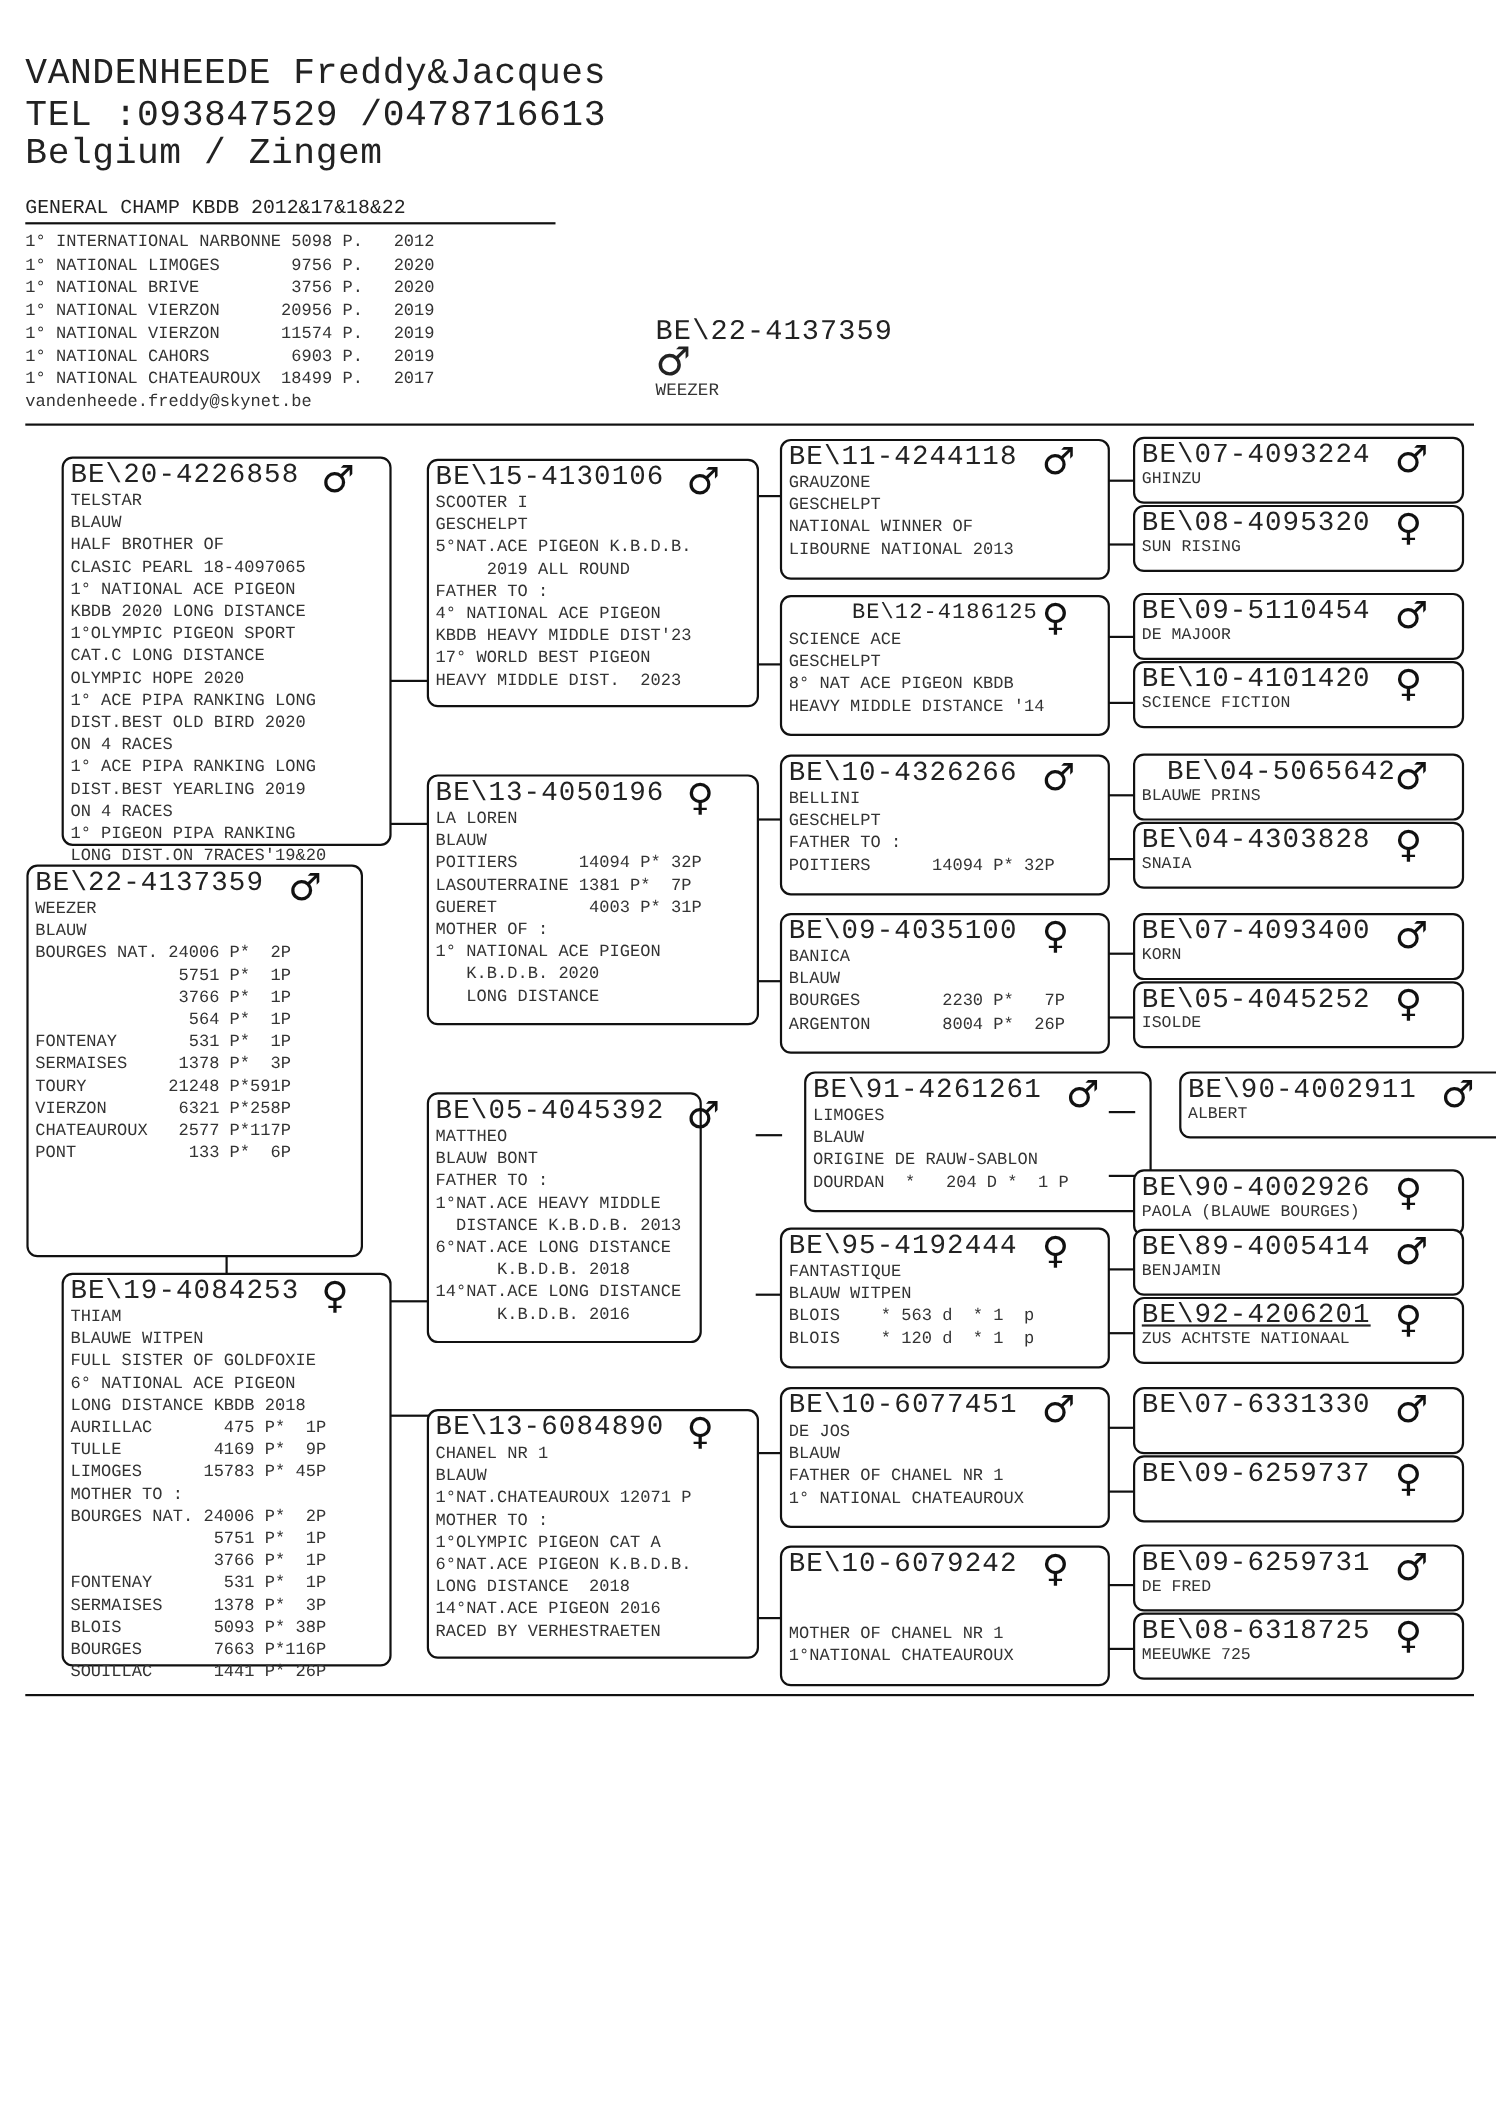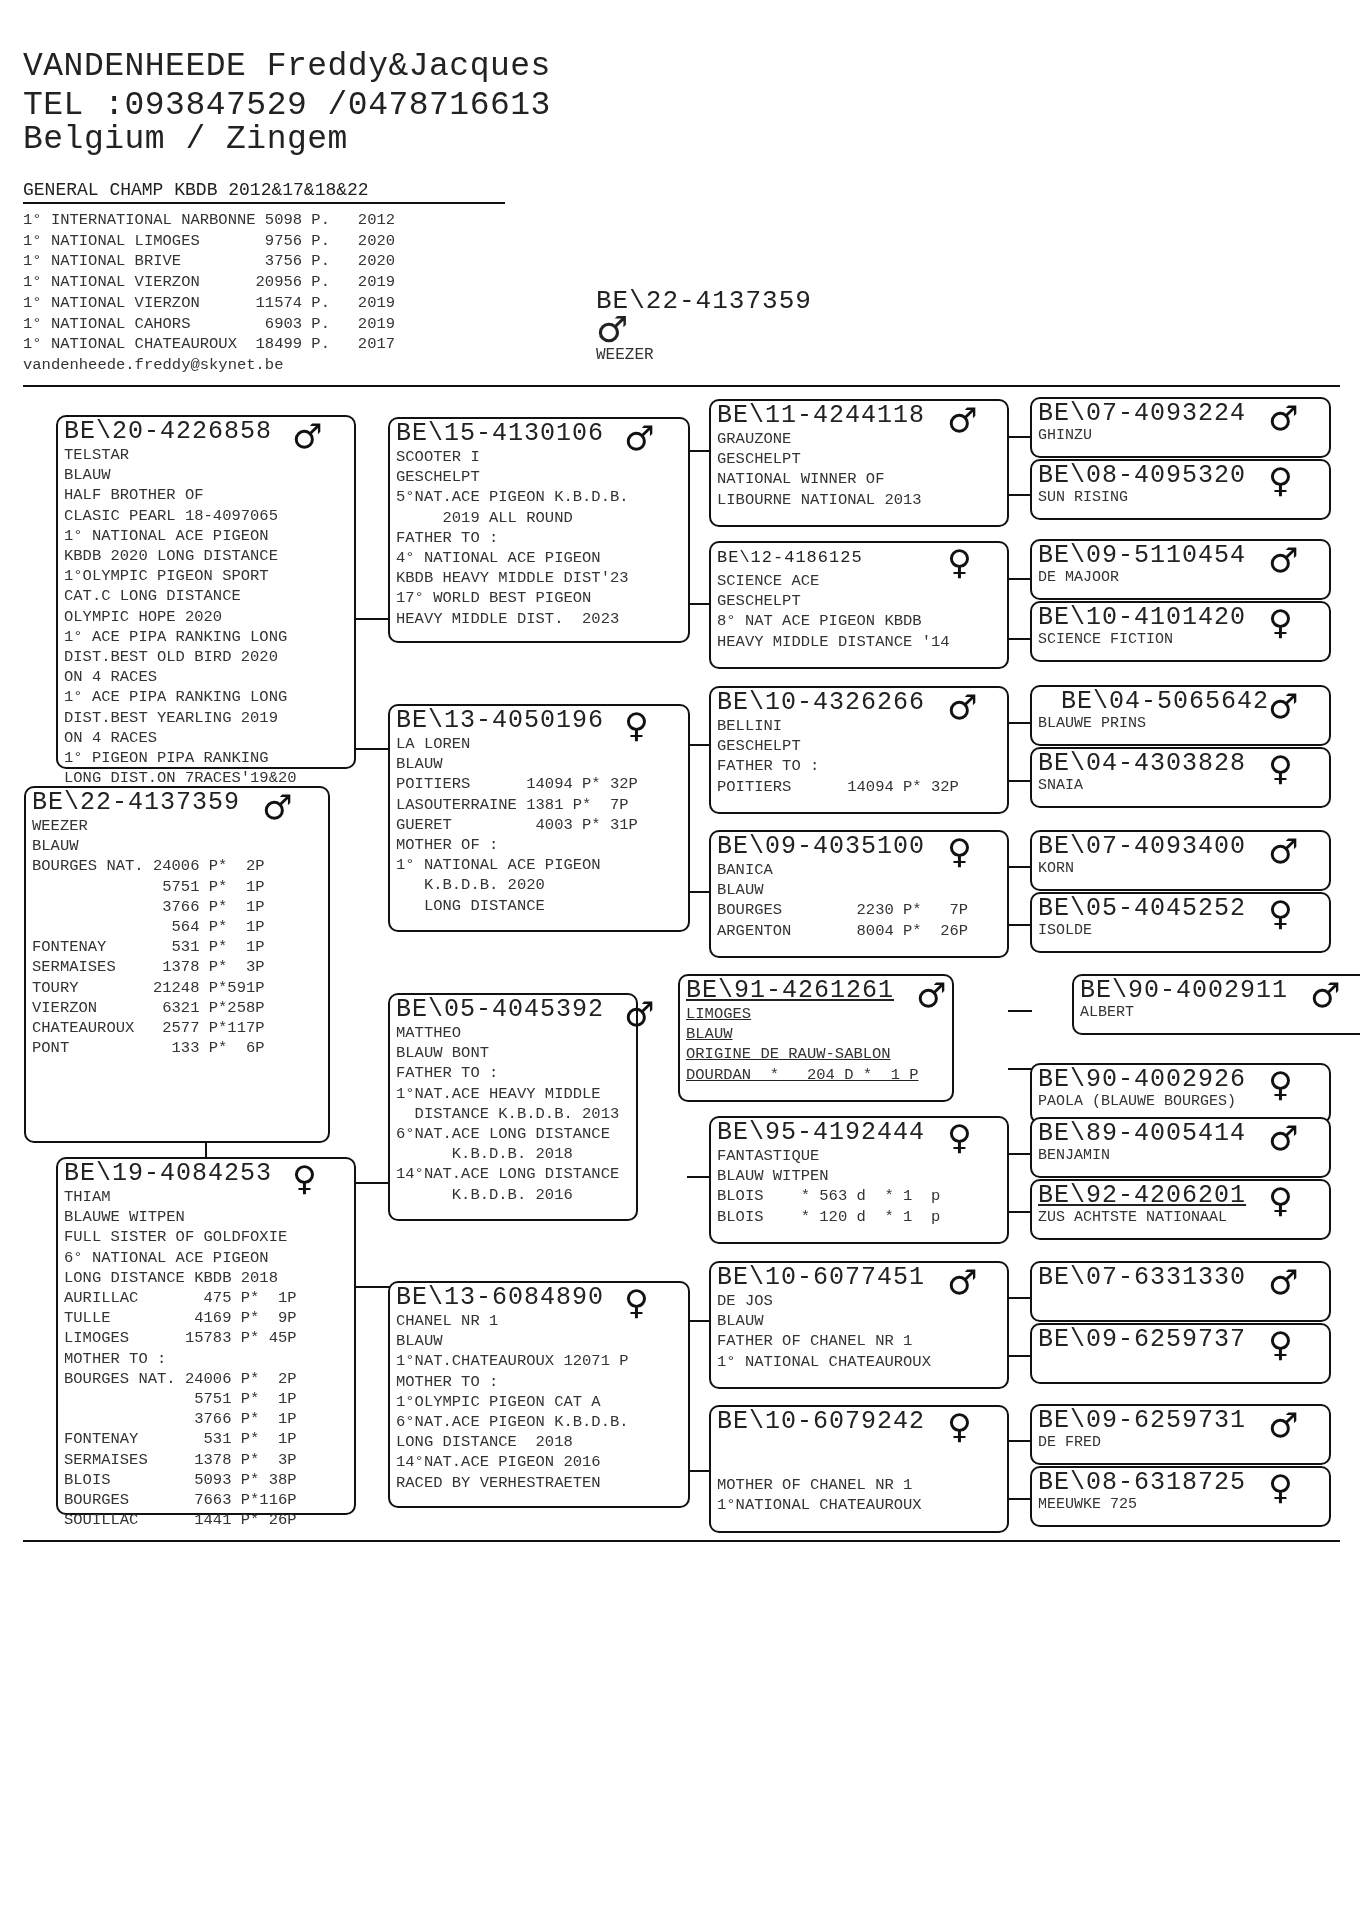--- a/index.html
+++ b/index.html
@@ -175,21 +175,21 @@
 
 <div class="box" style="left:709px;top:399px;width:300px;height:128px;">
   <div class="ring" style="font-size:25px;">BE\11-4244118</div>
   <div class="sym" style="left:236px;top:6px;">♂</div>
   <div class="line">GRAUZONE</div>
   <div class="line">GESCHELPT</div>
   <div class="line">NATIONAL WINNER OF</div>
   <div class="line">LIBOURNE NATIONAL 2013</div>
 </div>
 <div class="box" style="left:709px;top:541px;width:300px;height:128px;">
-  <div class="ring" style="font-size:17px;">BE\12-4186125</div>
+  <div class="ring" style="font-size:20px;text-align:center;">BE\12-4186125</div>
   <div class="sym" style="left:236px;top:6px;">♀</div>
   <div class="line">SCIENCE ACE</div>
   <div class="line">GESCHELPT</div>
   <div class="line">8° NAT ACE PIGEON KBDB</div>
   <div class="line">HEAVY MIDDLE DISTANCE '14</div>
 </div>
 <div class="box" style="left:709px;top:686px;width:300px;height:128px;">
   <div class="ring" style="font-size:25px;">BE\10-4326266</div>
   <div class="sym" style="left:236px;top:6px;">♂</div>
   <div class="line">BELLINI</div>
@@ -198,21 +198,21 @@
   <div class="line">POITIERS      14094 P* 32P</div>
 </div>
 <div class="box" style="left:709px;top:830px;width:300px;height:128px;">
   <div class="ring" style="font-size:25px;">BE\09-4035100</div>
   <div class="sym" style="left:236px;top:6px;">♀</div>
   <div class="line">BANICA</div>
   <div class="line">BLAUW</div>
   <div class="line">BOURGES        2230 P*   7P</div>
   <div class="line">ARGENTON       8004 P*  26P</div>
 </div>
-<div class="box" style="left:678px;top:974px;width:276px;height:128px;text-decoration:underline;">
+<div class="box" style="left:731px;top:974px;width:316px;height:128px;">
   <div class="ring" style="font-size:25px;">BE\91-4261261</div>
   <div class="sym" style="left:236px;top:6px;">♂</div>
   <div class="line">LIMOGES</div>
   <div class="line">BLAUW</div>
   <div class="line">ORIGINE DE RAUW-SABLON</div>
   <div class="line">DOURDAN  *   204 D *  1 P</div>
 </div>
 <div class="box" style="left:709px;top:1116px;width:300px;height:128px;">
   <div class="ring" style="font-size:25px;">BE\95-4192444</div>
   <div class="sym" style="left:236px;top:6px;">♀</div>

